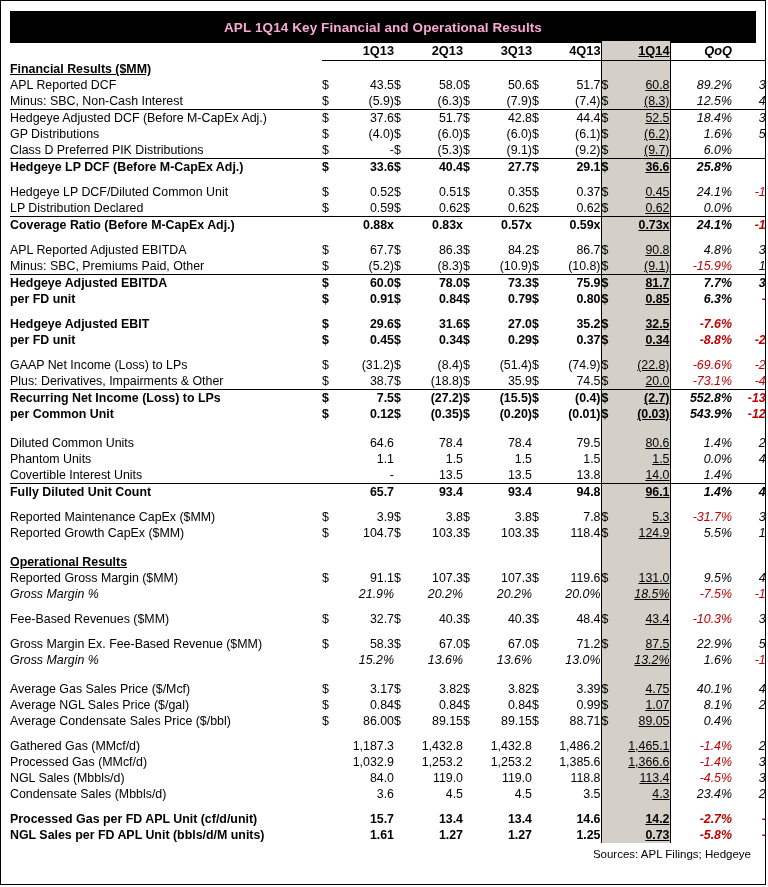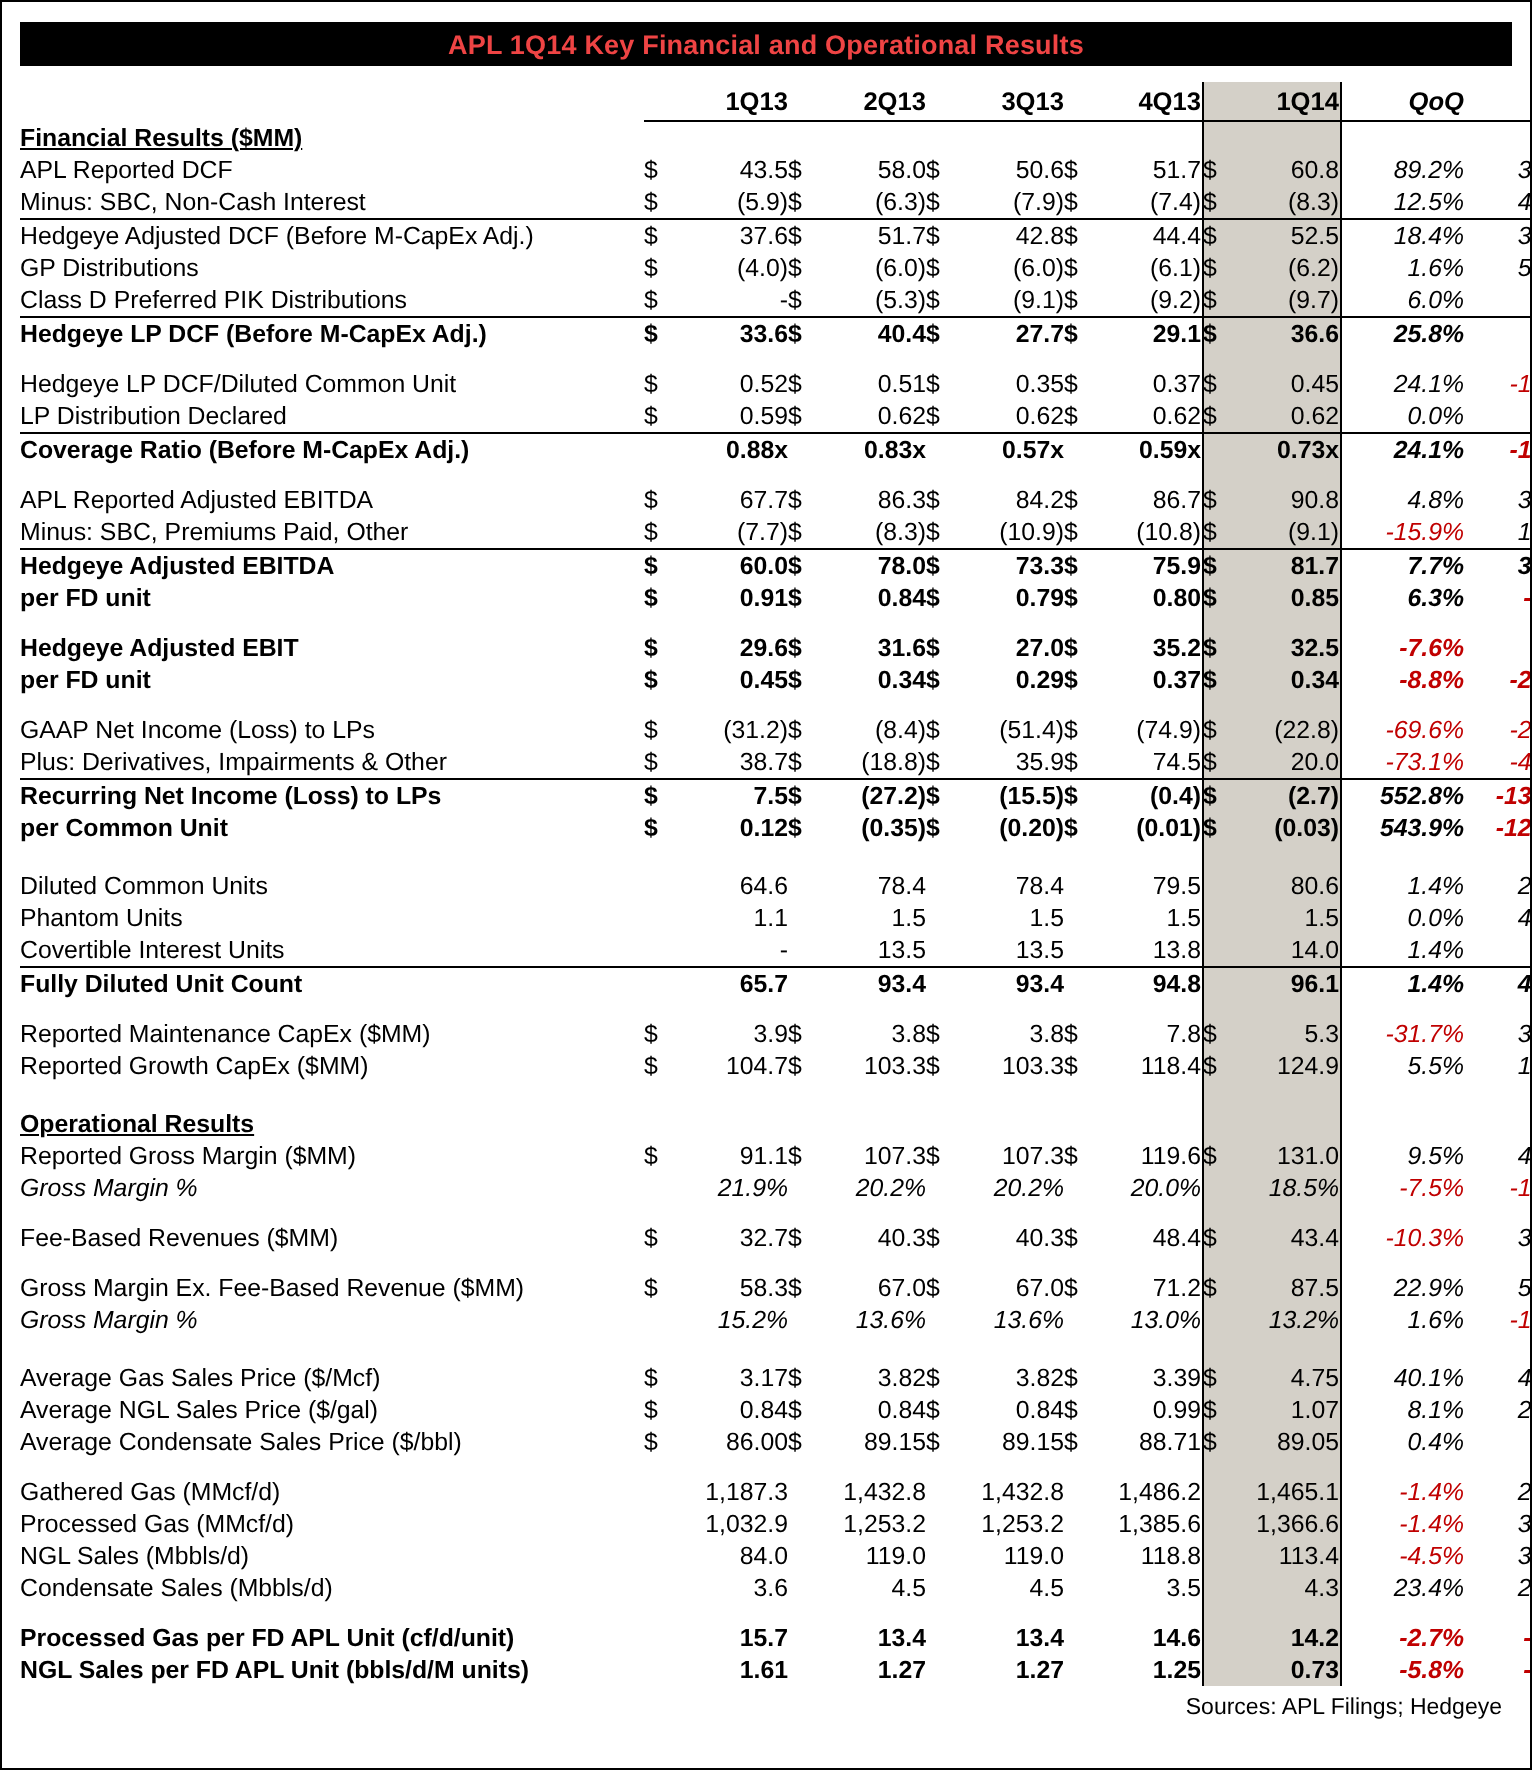--- a/index.html
+++ b/index.html
@@ -15,23 +15,23 @@
     border:1px solid #000;
     box-sizing:border-box;
     background:#fff;
     overflow:hidden;
   }
 
   
   .titlebar{
     position:absolute;
     left:9px; top:10px; right:9px;
-    height:22px;
+    height:32px;
     background:#000000;
-    color:#ef4444;
+    color:#f9a8d4;
     font-size:13.5px;
     font-weight:bold;
     display:flex;align-items:center;justify-content:center;
     letter-spacing:0.1px;
   }
 
   
   table.grid{
     position:absolute;
     left:9px; top:40px;
@@ -68,21 +68,21 @@
 
   
   .b{font-weight:bold;}
   .it{font-style:italic;}
   .sect{font-weight:bold;text-decoration:underline;margin-left:36px;}
   .neg{color:#C00000;}
 
   
   .hl{background:#D4D0C8;}
   .hl-l{border-left:1.3px solid #000;}
-  .hl-r{border-right:1.3px solid #000;}
+  .hl-r{border-right:1.3px solid #000;text-decoration:underline;}
 
   
   tr.hdr td{
     font-weight:bold;
     height:19px;line-height:19px;
     font-size:12.8px;
   }
   tr.hdr td.pct{font-weight:bold;}
   tr.hdrrule td{height:0;line-height:0;padding:0;}
   .ruleT{border-top:1.4px solid #000;}
@@ -361,21 +361,21 @@
       <td class="num">86.7</td>
       <td class="dol hl hl-l">$</td>
       <td class="num hl hl-r">90.8</td>
       <td class="pct">4.8%</td>
       <td class="pct">34.1%</td>
     </tr>
 
     <tr>
       <td class="lbl i2">Minus: SBC, Premiums Paid, Other</td>
       <td class="dol">$</td>
-      <td class="num">(7.7)</td>
+      <td class="num">(5.2)</td>
       <td class="dol">$</td>
       <td class="num">(8.3)</td>
       <td class="dol">$</td>
       <td class="num">(10.9)</td>
       <td class="dol">$</td>
       <td class="num">(10.8)</td>
       <td class="dol hl hl-l">$</td>
       <td class="num hl hl-r">(9.1)</td>
       <td class="pct neg">-15.9%</td>
       <td class="pct">18.3%</td>

